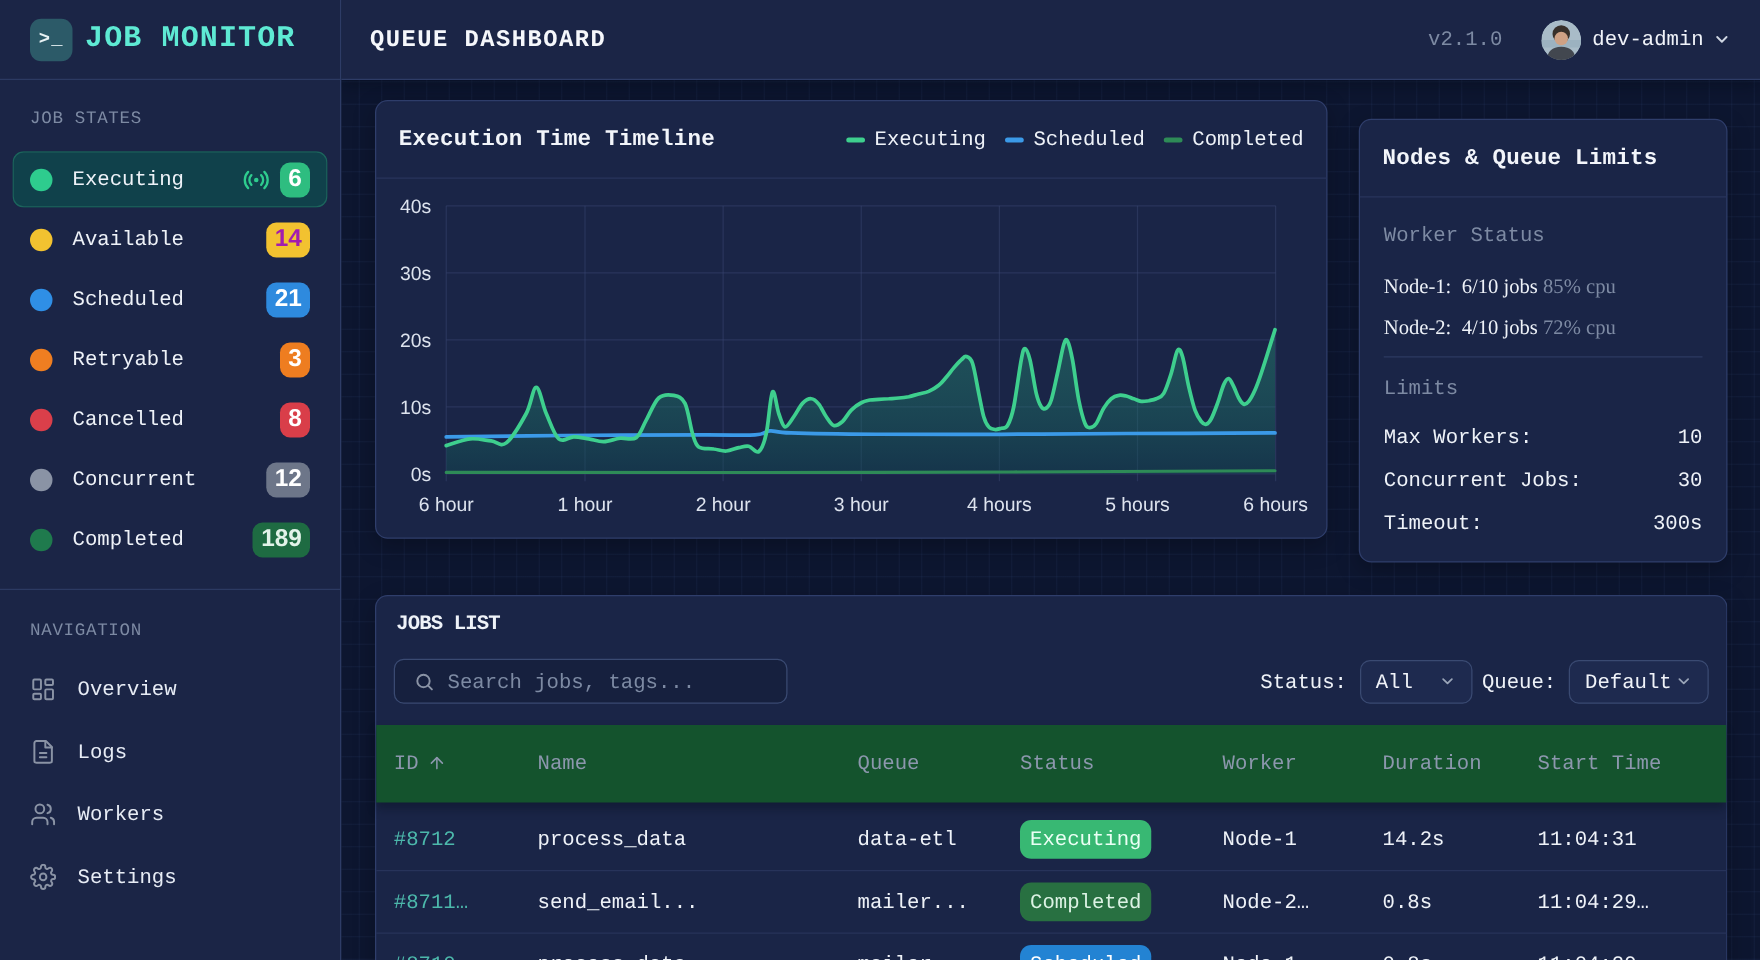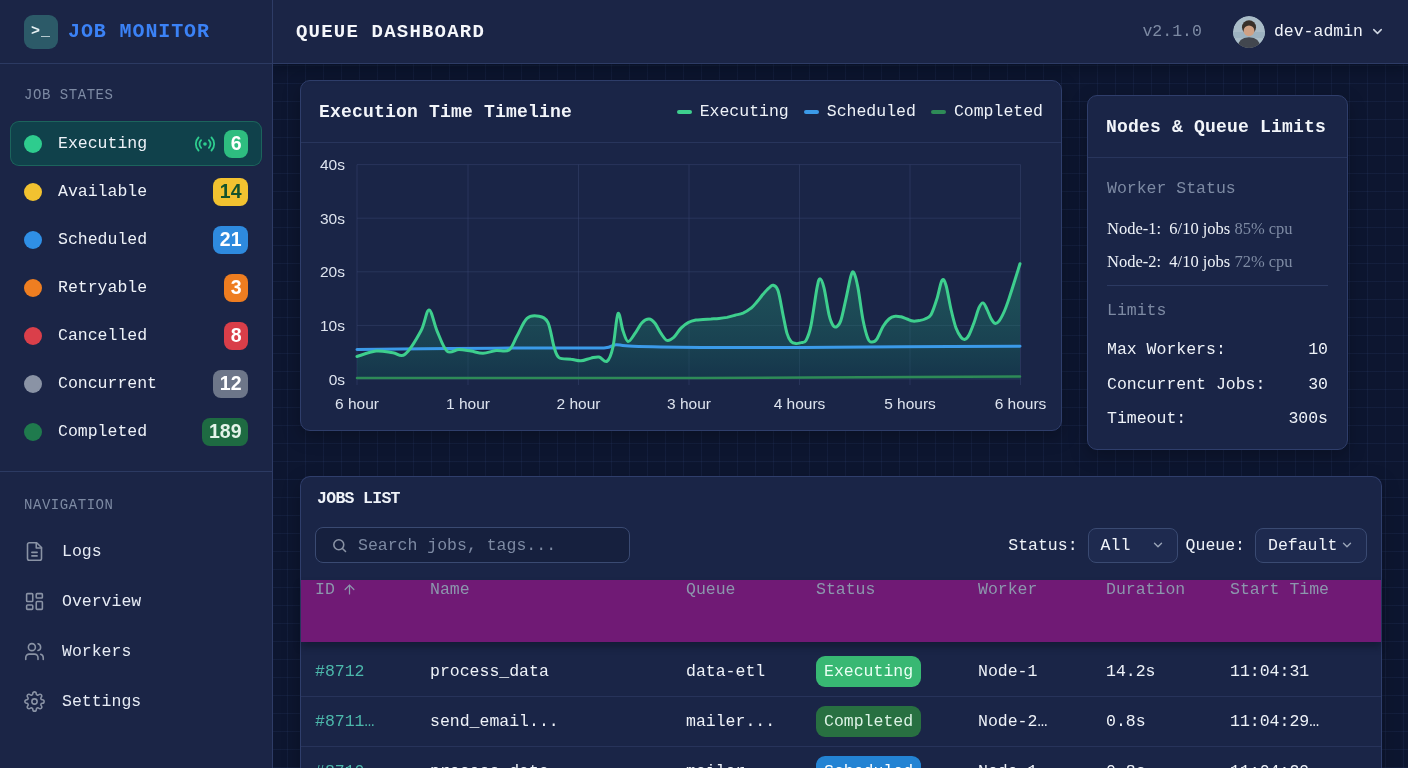--- a/index.html
+++ b/index.html
@@ -5,21 +5,21 @@
 *{margin:0;padding:0;box-sizing:border-box;}
 html,body{width:1408px;height:768px;overflow:hidden;}
 body{background:#0e172f;font-family:"Liberation Mono",monospace;color:#eef2f8;position:relative;}
 .main-bg{position:absolute;left:273px;top:64px;right:0;bottom:0;background-color:#0d1630;
  background-image:linear-gradient(rgba(90,120,190,0.085) 1px, transparent 1px),linear-gradient(90deg, rgba(90,120,190,0.085) 1px, transparent 1px);
  background-size:18px 18px;background-position:14px 1px;}
 
 .sidebar{position:absolute;left:0;top:0;width:273px;height:768px;background:#1b2546;border-right:1px solid #2e3c66;z-index:5;}
 .logo-row{display:flex;align-items:center;gap:10px;padding:0 0 0 24px;height:64px;border-bottom:1px solid #2c3a62;}
 .logo-box{width:34px;height:34px;border-radius:9px;background:#2c5a68;color:#e8f2f4;font-size:15px;font-weight:bold;display:flex;align-items:center;justify-content:center;letter-spacing:1px;}
-.logo-title{font-size:20px;font-weight:bold;letter-spacing:0.9px;color:#3b82f6;}
+.logo-title{font-size:24px;font-weight:bold;letter-spacing:0.9px;color:#5eead4;}
 .side-label{color:#7d8aa3;font-size:14px;letter-spacing:0.55px;margin:0 0 0 24px;}
 .states{margin-top:18px;}
 .state{position:relative;height:45px;margin:3px 10px;display:flex;align-items:center;border-radius:9px;padding:0 14px 0 14px;}
 .state.active{background:#10414b;box-shadow:0 0 0 1px rgba(62,207,142,0.25) inset;}
 .dot{width:18px;height:18px;border-radius:50%;margin-right:16px;flex:0 0 auto;}
 .state .nm{font-size:16.5px;color:#eef2f8;}
 .badge{position:absolute;right:14px;height:28px;border-radius:8px;display:flex;align-items:center;justify-content:center;font-size:19.5px;font-weight:bold;padding:0 6.5px;font-family:"Liberation Sans",sans-serif;}
 .livewrap{position:absolute;right:46px;display:flex;align-items:center;}
 .sep{border:none;border-top:1px solid #2c3a62;margin:17px 0 0 0;}
 .navs{margin-top:0;}
@@ -30,21 +30,21 @@
 .tb-title{margin-left:23px;font-size:19px;font-weight:bold;letter-spacing:1.2px;color:#f5f7fb;}
 .tb-right{position:absolute;right:23px;display:flex;align-items:center;}
 .ver{color:#7d8aa3;font-size:16.5px;margin-right:31px;}
 .avatar{width:32px;height:32px;border-radius:50%;overflow:hidden;margin-right:9px;}
 .uname{font-size:16.5px;color:#f0f3f9;margin-right:7px;}
 
 .card{position:absolute;background:#1a2547;border:1px solid #2f3e6b;border-radius:10px;box-shadow:0 6px 18px rgba(0,0,0,0.25);}
 .card-head{height:62px;border-bottom:1px solid #28355c;display:flex;align-items:center;padding:0 18px;}
 .card-title{font-size:18px;font-weight:bold;color:#f2f5fa;letter-spacing:0.2px;}
 #chartCard{left:300px;top:80px;width:762px;height:351px;}
-#limitsCard{left:1087px;top:95px;width:261px;height:355px;}
+#limitsCard{left:1087px;top:95px;width:295px;height:355px;}
 #jobsCard{left:300px;top:476px;width:1082px;height:340px;border-bottom:none;border-radius:10px 10px 0 0;}
 .legend{margin-left:auto;display:flex;align-items:center;gap:15px;}
 .lg{display:flex;align-items:center;font-size:16.5px;color:#eef2f8;}
 .lg i{width:15px;height:4px;border-radius:2px;margin-right:8px;}
 
 .lim-body{padding:21px 19px 0 19px;font-size:16.5px;}
 .lim-label{color:#7d8aa3;margin-bottom:20.5px;}
 .lim-row{display:flex;margin-bottom:13px;white-space:pre;font-family:Liberation Serif, serif;}
 .lim-row .mut{color:#7d8aa3;}
 .lim-sep{border:none;border-top:1px solid #2c3a62;margin:11px 0 15px 0;}
@@ -55,21 +55,21 @@
 .jobs-controls{display:flex;align-items:center;margin-top:19px;height:36px;}
 .search{width:315px;height:36px;border:1px solid #3a4a72;border-radius:8px;background:#16203e;display:flex;align-items:center;padding:0 15px;color:#7d8aa3;font-size:16.5px;}
 .search svg{margin-right:10px;flex:0 0 auto;}
 .filters{margin-left:auto;display:flex;align-items:center;}
 .flabel{font-size:16.5px;color:#eef2f8;margin-right:10px;}
 .select{height:35px;border:1px solid #3a4a72;border-radius:8px;background:#1e2a4f;display:flex;align-items:center;justify-content:space-between;padding:0 12px;font-size:16.5px;color:#f0f3f9;}
 .sel-all{width:90px;}.sel-def{width:112px;}
 .q{margin-left:8px;}
 
 .tbl{margin-top:17px;}
-.thead{height:62px;margin-bottom:5px;background:#701a75;display:flex;align-items:flex-start;color:#8c97ad;font-size:16.5px;padding-bottom:2px;box-sizing:border-box;box-shadow:0 5px 7px rgba(8,14,30,0.40);position:relative;z-index:1;}
+.thead{height:62px;margin-bottom:5px;background:#14532d;display:flex;align-items:center;color:#8c97ad;font-size:16.5px;padding-bottom:2px;box-sizing:border-box;box-shadow:0 5px 7px rgba(8,14,30,0.40);position:relative;z-index:1;}
 .trow{height:50px;display:flex;align-items:center;border-bottom:1px solid #27335a;font-size:16.5px;}
 .c1{width:129px;padding-left:14px;}
 .c2{width:256px;}
 .c3{width:130px;}
 .c4{width:162px;}
 .c5{width:128px;}
 .c6{width:124px;}
 .c7{flex:1;}
 .id{color:#4cb8ab;}
 .pill{display:inline-flex;align-items:center;justify-content:center;height:31px;padding:0 8px;border-radius:9px;font-size:16.5px;}
@@ -99,21 +99,21 @@
             <path d="M7.76 16.24a6 6 0 0 1 0-8.49"></path>
             <path d="M19.07 4.93a10 10 0 0 1 0 14.14"></path>
             <path d="M4.93 19.07a10 10 0 0 1 0-14.14"></path>
           </svg>
         </span>
       <span class="badge" style="background:#2ebd80;color:#fff;">6</span>
       </div>
     <div class="state">
         <span class="dot" style="background:#f2c230"></span>
         <span class="nm">Available</span>
-        <span class="badge" style="background:#f2c230;color:#14532d;">14</span>
+        <span class="badge" style="background:#f2c230;color:#a21caf;">14</span>
       </div>
     <div class="state">
         <span class="dot" style="background:#2f8fe6"></span>
         <span class="nm">Scheduled</span>
         <span class="badge" style="background:#2e8ade;color:#fff;">21</span>
       </div>
     <div class="state">
         <span class="dot" style="background:#ef7e21"></span>
         <span class="nm">Retryable</span>
         <span class="badge" style="background:#ee7d20;color:#fff;">3</span>
@@ -133,31 +133,31 @@
         <span class="nm">Completed</span>
         <span class="badge" style="background:#1e6b42;color:#e2f3e9;">189</span>
       </div>
   </div>
   <hr class="sep">
   <div class="navs">
     <div style="height:25px"></div>
     <div class="side-label">NAVIGATION</div>
     <div style="height:13px"></div>
     <div class="nav"><svg width="21" height="21" viewBox="0 0 24 24" fill="none" stroke="#8a93a5" stroke-width="1.8" stroke-linecap="round" stroke-linejoin="round">
+          <rect x="3" y="3" width="7" height="9" rx="1"></rect>
+          <rect x="14" y="3" width="7" height="5" rx="1"></rect>
+          <rect x="14" y="12" width="7" height="9" rx="1"></rect>
+          <rect x="3" y="16" width="7" height="5" rx="1"></rect>
+        </svg>Overview</div>
+    <div class="nav"><svg width="21" height="21" viewBox="0 0 24 24" fill="none" stroke="#8a93a5" stroke-width="1.8" stroke-linecap="round" stroke-linejoin="round">
           <path d="M14.5 2H6a2 2 0 0 0-2 2v16a2 2 0 0 0 2 2h12a2 2 0 0 0 2-2V7.5z"></path>
           <polyline points="14 2 14 8 20 8"></polyline>
           <line x1="9" y1="13" x2="15" y2="13"></line>
           <line x1="9" y1="17" x2="15" y2="17"></line>
         </svg>Logs</div>
-    <div class="nav"><svg width="21" height="21" viewBox="0 0 24 24" fill="none" stroke="#8a93a5" stroke-width="1.8" stroke-linecap="round" stroke-linejoin="round">
-          <rect x="3" y="3" width="7" height="9" rx="1"></rect>
-          <rect x="14" y="3" width="7" height="5" rx="1"></rect>
-          <rect x="14" y="12" width="7" height="9" rx="1"></rect>
-          <rect x="3" y="16" width="7" height="5" rx="1"></rect>
-        </svg>Overview</div>
     <div class="nav"><svg width="21" height="21" viewBox="0 0 24 24" fill="none" stroke="#8a93a5" stroke-width="1.8" stroke-linecap="round" stroke-linejoin="round">
           <path d="M16 21v-2a4 4 0 0 0-4-4H6a4 4 0 0 0-4 4v2"></path>
           <circle cx="9" cy="7" r="4"></circle>
           <path d="M22 21v-2a4 4 0 0 0-3-3.87"></path>
           <path d="M16 3.13a4 4 0 0 1 0 7.75"></path>
         </svg>Workers</div>
     <div class="nav"><svg width="21" height="21" viewBox="0 0 24 24" fill="none" stroke="#8a93a5" stroke-width="1.8" stroke-linecap="round" stroke-linejoin="round">
           <circle cx="12" cy="12" r="3"></circle>
           <path d="M19.4 15a1.65 1.65 0 0 0 .33 1.82l.06.06a2 2 0 0 1 0 2.83 2 2 0 0 1-2.83 0l-.06-.06a1.65 1.65 0 0 0-1.82-.33 1.65 1.65 0 0 0-1 1.51V21a2 2 0 0 1-2 2 2 2 0 0 1-2-2v-.09A1.65 1.65 0 0 0 9 19.4a1.65 1.65 0 0 0-1.82.33l-.06.06a2 2 0 0 1-2.83 0 2 2 0 0 1 0-2.83l.06-.06a1.65 1.65 0 0 0 .33-1.82 1.65 1.65 0 0 0-1.51-1H3a2 2 0 0 1-2-2 2 2 0 0 1 2-2h.09A1.65 1.65 0 0 0 4.6 9a1.65 1.65 0 0 0-.33-1.82l-.06-.06a2 2 0 0 1 0-2.83 2 2 0 0 1 2.83 0l.06.06a1.65 1.65 0 0 0 1.82.33H9a1.65 1.65 0 0 0 1-1.51V3a2 2 0 0 1 2-2 2 2 0 0 1 2 2v.09a1.65 1.65 0 0 0 1 1.51 1.65 1.65 0 0 0 1.82-.33l.06-.06a2 2 0 0 1 2.83 0 2 2 0 0 1 0 2.83l-.06.06a1.65 1.65 0 0 0-.33 1.82V9a1.65 1.65 0 0 0 1.51 1H21a2 2 0 0 1 2 2 2 2 0 0 1-2 2h-.09a1.65 1.65 0 0 0-1.51 1z"></path>
         </svg>Settings</div>

